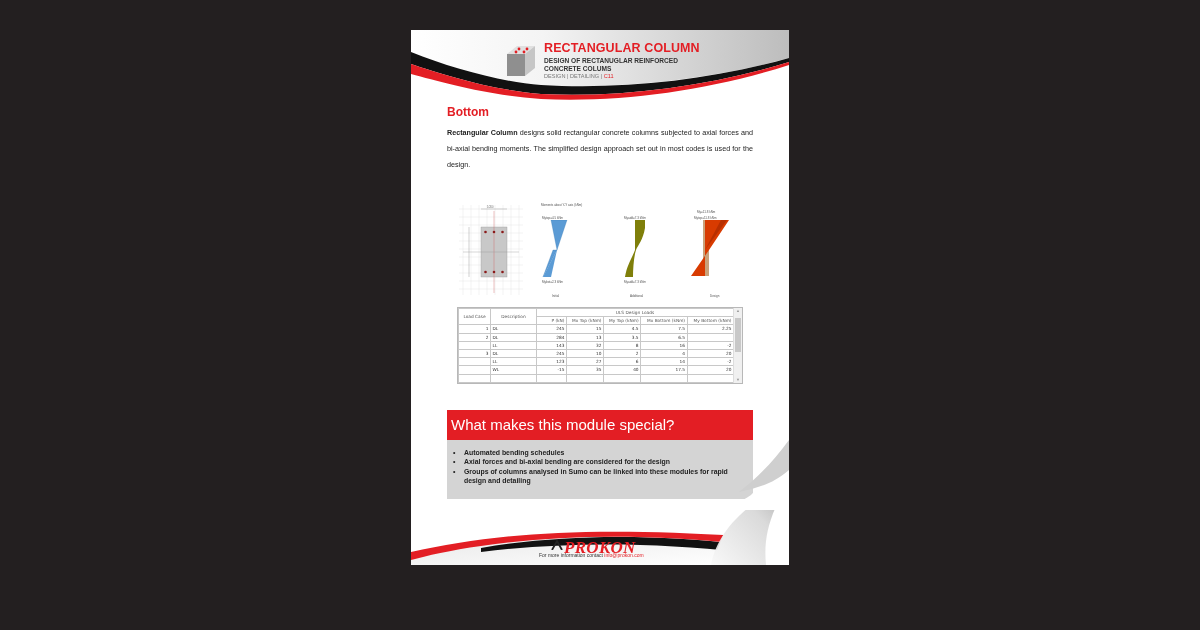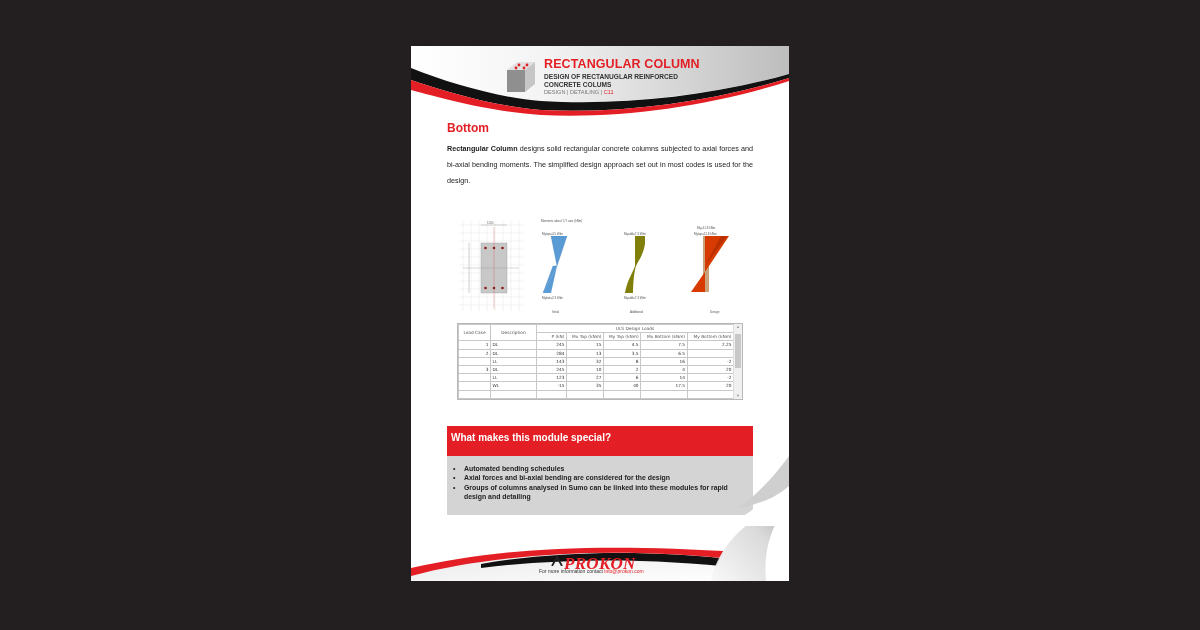--- a/index.html
+++ b/index.html
@@ -1,21 +1,21 @@
 <!DOCTYPE html>
 <html><head>
 <meta charset="utf-8">
 <style>
   html, body { margin:0; padding:0; }
   body {
     width:1200px; height:630px; background:#231f20; position:relative; overflow:hidden;
     font-family:"Liberation Sans", sans-serif;
   }
   .page {
-    position:absolute; left:411px; top:46px; width:378px; height:535px;
+    position:absolute; left:411px; top:30px; width:378px; height:535px;
     background:#ffffff; overflow:hidden;
   }
   .abs { position:absolute; }
   svg { display:block; }
 
   
   .hdr-title { left:133px; top:11px; font-size:12.5px; font-weight:bold; color:#e31e24; letter-spacing:0.1px; white-space:nowrap; }
   .hdr-sub { left:133px; top:27px; font-size:6.6px; font-weight:bold; color:#333; line-height:8px; width:170px; }
   .hdr-tags { left:133px; top:43px; font-size:5.6px; color:#777; white-space:nowrap; }
   .hdr-tags .red { color:#e31e24; }
@@ -33,21 +33,21 @@
   table { border-collapse:collapse; width:276px; font-family:"DejaVu Sans", sans-serif; font-size:4.3px; color:#333; }
   td, th { border:1px solid #c8c8c8; padding:0 1.5px; height:7.2px; font-weight:normal; }
   th { color:#555; text-align:center; background:#fff; }
   td.num { text-align:right; }
   .scroll { position:absolute; right:0; top:0; width:8px; height:100%; background:#f0f0f0; border-left:1px solid #ddd; }
   .scroll .thumb { position:absolute; left:1px; top:10px; width:6px; height:34px; background:#c8c8c8; }
   .scroll .arr { position:absolute; left:0; width:8px; font-size:4px; color:#999; text-align:center; line-height:6px; }
 
   
   .spec-bar { left:36px; top:380px; width:306px; height:30px; background:#e31e24; }
-  .spec-title { left:40px; top:386px; font-size:10px; font-weight:bold; color:#fff; white-space:nowrap; }
+  .spec-title { left:40px; top:386px; font-size:15px; font-weight:normal; color:#fff; white-space:nowrap; }
   .spec-box { left:36px; top:410px; width:306px; height:59px; background:#d4d4d4; }
   .spec-list { left:42px; top:418px; width:295px; margin:0; padding:0; list-style:none; font-size:6.9px; line-height:9.3px; color:#222; font-weight:bold; }
   .spec-list li { position:relative; padding-left:11px; }
   .spec-list li:before { content:"\2022"; position:absolute; left:0; top:0; }
 
   
   .logo { left:153px; top:508px; font-size:17px; font-weight:bold; font-style:italic; color:#e31e24; white-space:nowrap; letter-spacing:0.3px;font-family:Liberation Serif, serif; }
   .contact { left:128px; top:522px; font-size:5px; color:#333; white-space:nowrap; }
   .contact .red { color:#e31e24; }
 </style>

